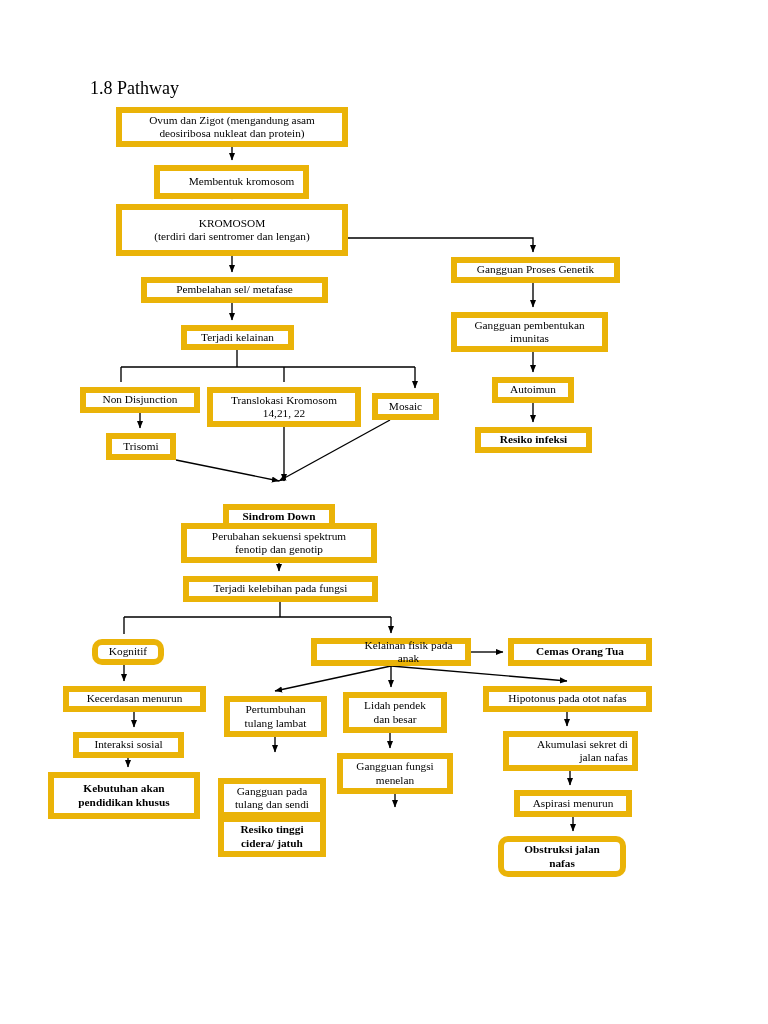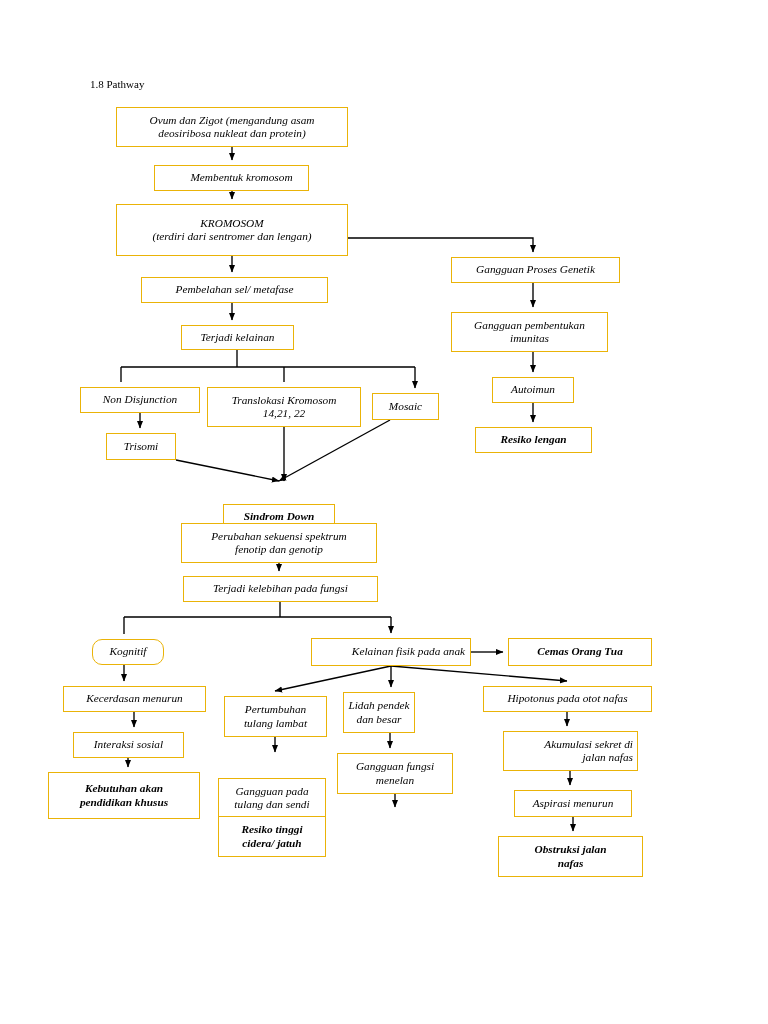--- a/index.html
+++ b/index.html
@@ -18,37 +18,36 @@
     position: absolute; left: 0; top: 0;
     width: 768px; height: 1024px;
   }
   #svg-layer {
     position: absolute; left: 0; top: 0;
     width: 768px; height: 1024px;
     pointer-events: none;
   }
   .node {
     position: absolute;
-    border: 1px solid #eab308;
+    border: 6px solid #eab308;
     background: #fff;
     display: flex;
     align-items: center;
     justify-content: center;
     text-align: center;
     line-height: 1.18;
     font-size: 11.3px;
     padding: 1px 4px;
     z-index: 3;
-    font-style: italic;
   }
   .node.bold { font-weight: bold; }
   .node .lbl { display: block; width: 100%; white-space: pre-line; }
   .title {
     position: absolute;
-    font-size: 11px;
+    font-size: 18px;
     z-index: 4;
   }
 </style>
 </head>
 <body>
 
 <div id="canvas">
 
   <div class="title" style="left:90px; top:78px;">1.8 Pathway</div>
 
@@ -89,21 +88,21 @@
         <path d="M533,283 L533,307" marker-end="url(#ah)"></path>
         <path d="M533,352 L533,372" marker-end="url(#ah)"></path>
         <path d="M533,403 L533,422" marker-end="url(#ah)"></path>
       </g>
   </svg>
 
 <div class="node" style="left: 116px; top: 107px; width: 232px; height: 40px;">
       <span class="lbl">Ovum dan Zigot (mengandung asam
 deosiribosa nukleat dan protein)</span>
     </div>
-    <div class="node" style="left: 154px; top: 165px; width: 155px; height: 26px; padding-left: 24px;">
+    <div class="node" style="left: 154px; top: 165px; width: 155px; height: 34px; padding-left: 24px;">
       <span class="lbl">Membentuk kromosom</span>
     </div>
     <div class="node" style="left: 116px; top: 204px; width: 232px; height: 52px;">
       <span class="lbl">KROMOSOM
 (terdiri dari sentromer dan lengan)</span>
     </div>
     <div class="node" style="left: 141px; top: 277px; width: 187px; height: 26px;">
       <span class="lbl">Pembelahan sel/ metafase</span>
     </div>
     <div class="node" style="left: 181px; top: 325px; width: 113px; height: 25px;">
@@ -148,21 +147,21 @@
       <span class="lbl">Interaksi sosial</span>
     </div>
     <div class="node bold" style="left: 48px; top: 772px; width: 152px; height: 47px;">
       <span class="lbl">Kebutuhan akan
 pendidikan khusus</span>
     </div>
     <div class="node" style="left: 224px; top: 696px; width: 103px; height: 41px;">
       <span class="lbl">Pertumbuhan
 tulang lambat</span>
     </div>
-    <div class="node" style="left: 343px; top: 692px; width: 72px; height: 41px;">
+    <div class="node" style="left: 343px; top: 692px; width: 104px; height: 41px;">
       <span class="lbl">Lidah pendek
 dan besar</span>
     </div>
     <div class="node" style="left: 483px; top: 686px; width: 169px; height: 26px;">
       <span class="lbl">Hipotonus pada otot nafas</span>
     </div>
     <div class="node" style="left: 218px; top: 778px; width: 108px; height: 40px;">
       <span class="lbl">Gangguan pada
 tulang dan sendi</span>
     </div>
@@ -174,30 +173,30 @@
       <span class="lbl">Akumulasi sekret di
 jalan nafas</span>
     </div>
     <div class="node bold" style="left: 218px; top: 816px; width: 108px; height: 41px;">
       <span class="lbl">Resiko tinggi
 cidera/ jatuh</span>
     </div>
     <div class="node" style="left: 514px; top: 790px; width: 118px; height: 27px;">
       <span class="lbl">Aspirasi menurun</span>
     </div>
-    <div class="node bold" style="left: 498px; top: 836px; width: 145px; height: 41px;">
+    <div class="node bold" style="left: 498px; top: 836px; width: 128px; height: 41px; border-radius: 10px;">
       <span class="lbl">Obstruksi jalan
 nafas</span>
     </div>
     <div class="node" style="left: 451px; top: 257px; width: 169px; height: 26px;">
       <span class="lbl">Gangguan Proses Genetik</span>
     </div>
     <div class="node" style="left: 451px; top: 312px; width: 157px; height: 40px;">
       <span class="lbl">Gangguan pembentukan
 imunitas</span>
     </div>
     <div class="node" style="left: 492px; top: 377px; width: 82px; height: 26px;">
       <span class="lbl">Autoimun</span>
     </div>
     <div class="node bold" style="left: 475px; top: 427px; width: 117px; height: 26px;">
-      <span class="lbl">Resiko lengan</span>
+      <span class="lbl">Resiko infeksi</span>
     </div>
   </div>
 
 </body></html>

